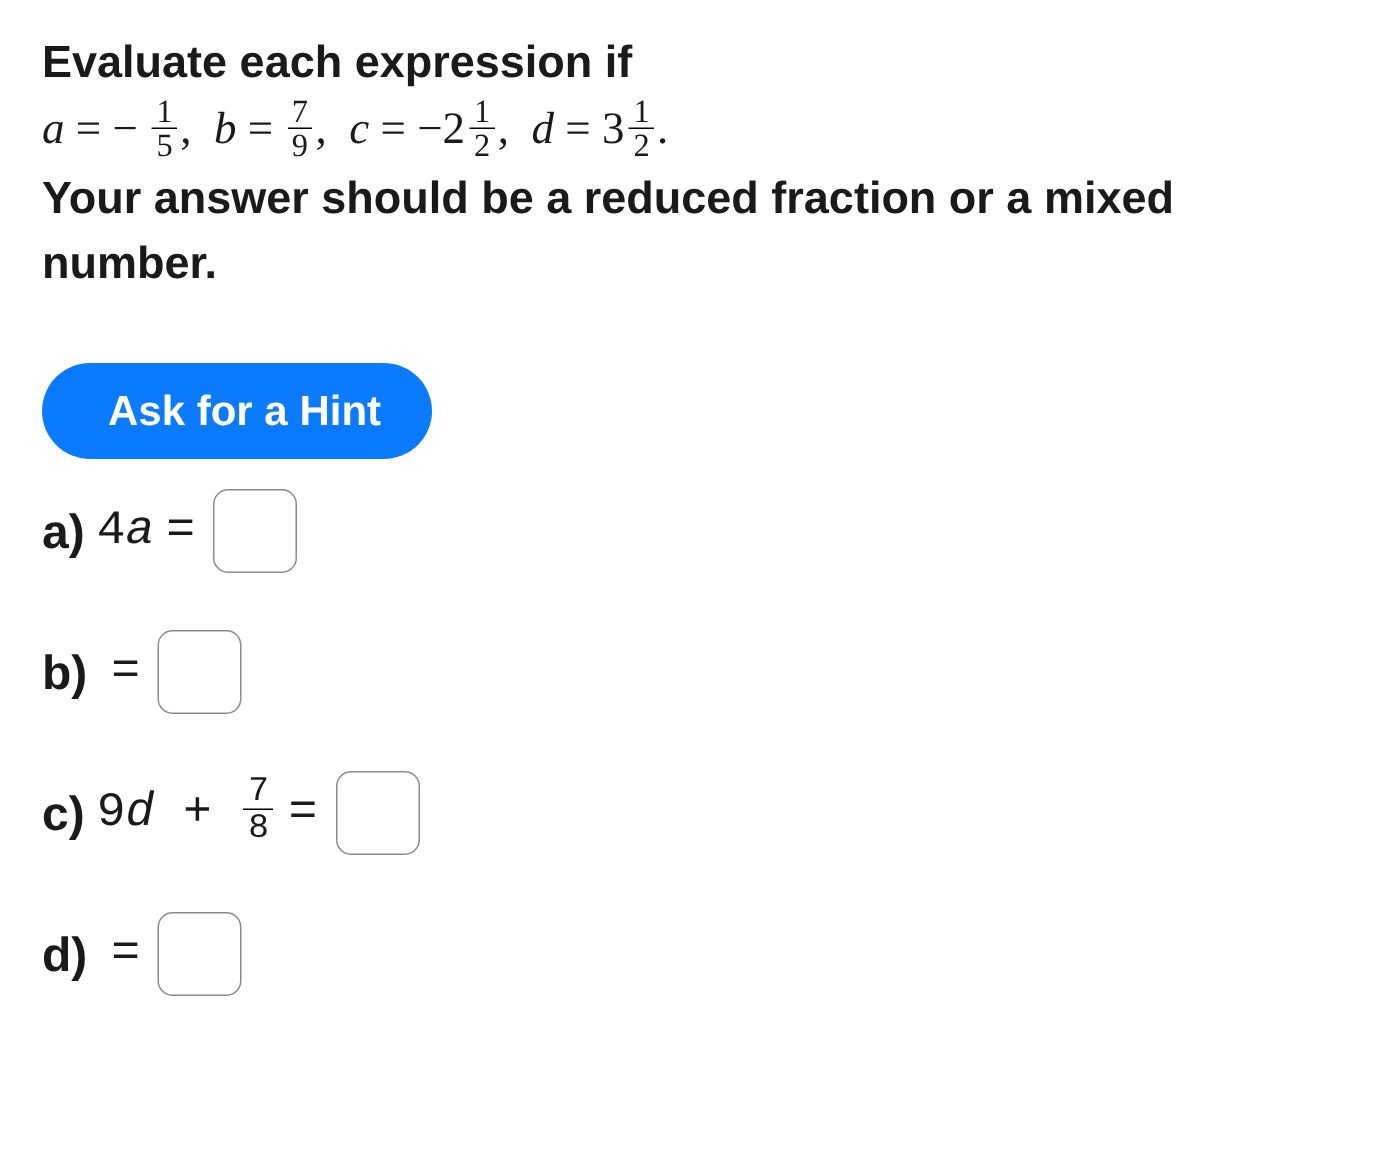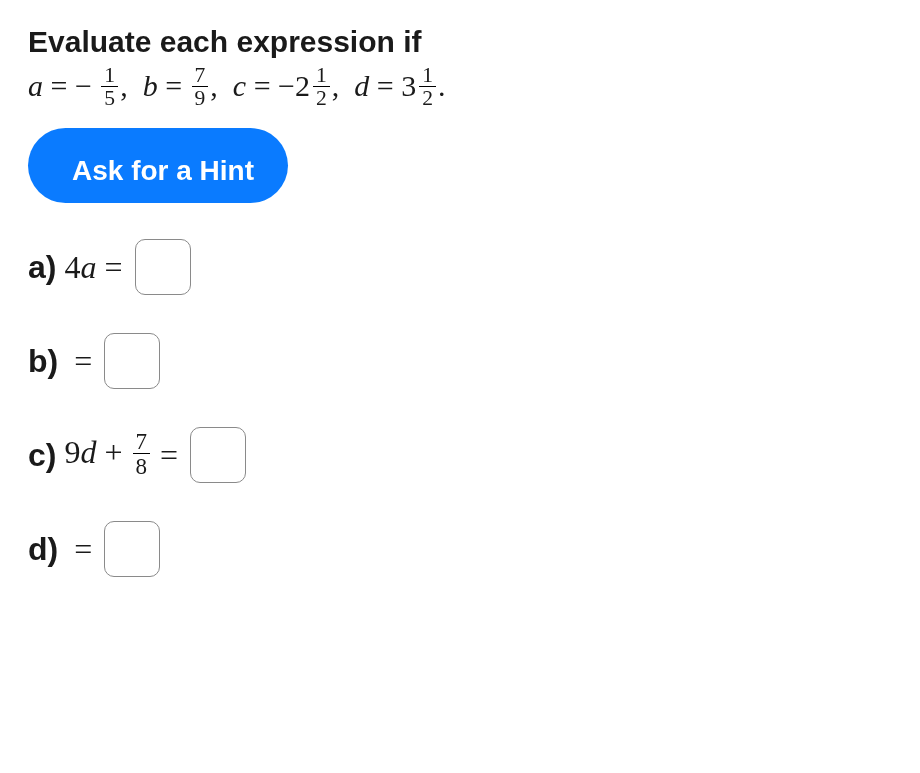--- a/index.html
+++ b/index.html
@@ -5,21 +5,21 @@
   * { box-sizing: border-box; }
   body {
     margin: 0;
     padding: 20px 28px;
     font-family: -apple-system, BlinkMacSystemFont, "Segoe UI", Helvetica, Arial, sans-serif;
     font-size: 30px;
     color: #1a1a1a;
     line-height: 1.45;
     width: 920px;
   }
-  .instructions { font-weight: 700; margin-bottom: 16px; }
+  .instructions { font-weight: 700; margin-bottom: 44px; }
   .math { font-family: Georgia, "Times New Roman", serif; font-style: italic; font-weight: 500; }
   .op { font-style: normal; }
   .frac {
     display: inline-block;
     vertical-align: middle;
     text-align: center;
     font-style: normal;
     font-size: 0.72em;
     line-height: 1.05;
     position: relative;
@@ -28,35 +28,35 @@
   }
   .frac .num { display: block; padding: 0 3px; }
   .frac .den { display: block; border-top: 1.6px solid #000; padding: 0 3px; }
   .mixed-int { font-style: normal; margin-right: 1px; }
   .hint-btn {
     display: inline-block;
     background: #0a7bff;
     color: #fff;
     font-weight: 800;
     font-size: 28px;
-    padding: 27px 34px 16px 44px;
+    padding: 16px 34px 16px 44px;
     border-radius: 999px;
     border: none;
     cursor: pointer;
-    margin-bottom: 36px;
+    margin-bottom: 20px;
     font-family: inherit;
   }
   .qrow {
     display: flex;
     align-items: center;
     margin-bottom: 38px;
     font-size: 32px;
   }
   .qlabel { font-weight: 700; margin-right: 8px; }
-  .expr { font-family: Liberation Serif, serif; font-style: italic; }
+  .expr { font-family: Liberation Mono, monospace; font-style: italic; }
   .expr .n { font-style: normal; }
   .answer-box {
     width: 56px;
     height: 56px;
     border: 1.8px solid #8a8a8a;
     border-radius: 10px;
     background: #fff;
     margin-left: 6px;
     font-size: 24px;
     text-align: center;
@@ -79,20 +79,21 @@
     &nbsp;<span>b</span>
     <span class="op"> </span><span class="op">=</span><span class="op"> </span>
     <span class="frac"><span class="num">7</span><span class="den">9</span></span><span class="op">,</span>
     &nbsp;<span>c</span>
     <span class="op"> </span><span class="op">=</span><span class="op"> </span>
     <span class="op">−</span><span class="mixed-int">2</span><span class="frac"><span class="num">1</span><span class="den">2</span></span><span class="op">,</span>
     &nbsp;<span>d</span>
     <span class="op"> </span><span class="op">=</span><span class="op"> </span>
     <span class="mixed-int">3</span><span class="frac"><span class="num">1</span><span class="den">2</span></span><span class="op">.</span>
   </div>
+  <div>Your answer should be a reduced fraction or a mixed number.</div>
 </div>
 
 <button class="hint-btn">Ask for a Hint</button>
 
 <div class="qrow">
   <span class="qlabel">a)</span>
   <span class="expr">
     <span class="n">4</span><span>a</span>
   </span>
   <span class="expr eq">=</span>

